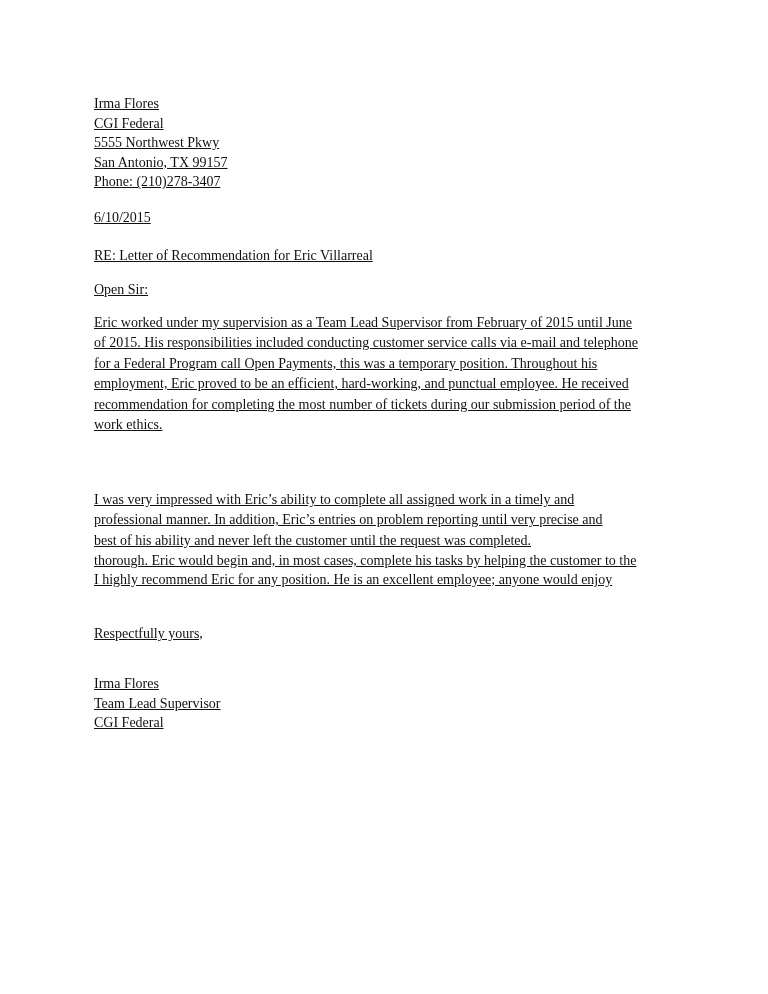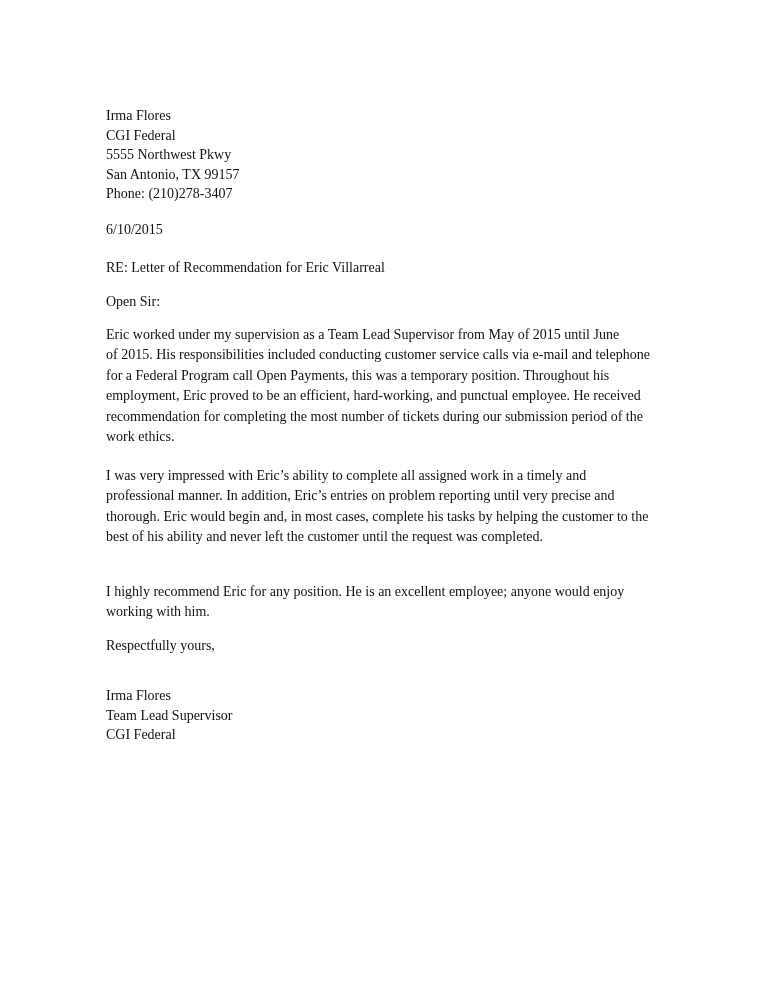--- a/index.html
+++ b/index.html
@@ -20,21 +20,22 @@
       position: absolute;
       left: 90px;
       top: 0;
       width: 600px;
     }
     .block {
       position: absolute;
       left: 0;
       width: 600px;
       line-height: 19.6px;
-      margin: 16px;
+      margin: 4px;
+      text-decoration: underline;
     }
     .line {
       display: block;
       white-space: nowrap;
     }
     .para {
       line-height: 20.4px;
       white-space: normal;
     }
   </style>
@@ -57,38 +58,37 @@
 
   <div class="block" style="top:242px;">
     <span class="line">RE: Letter of Recommendation  for Eric  Villarreal</span>
   </div>
 
   <div class="block" style="top:276px;">
     <span class="line">Open Sir:</span>
   </div>
 
   <div class="block para" style="top:309px;">
-    <span class="line">Eric  worked under my supervision  as a Team Lead Supervisor  from May  of 2015 until  June</span>
+    <span class="line">Eric  worked under my supervision  as a Team Lead Supervisor  from February  of 2015 until  June</span>
     <span class="line">of 2015. His  responsibilities  included  conducting  customer service  calls  via e-mail and telephone</span>
     <span class="line">for a Federal Program call Open Payments,  this  was a temporary  position.   Throughout  his</span>
     <span class="line">employment,  Eric  proved to be an efficient,  hard-working,  and punctual  employee.  He received</span>
     <span class="line">recommendation  for completing  the  most number  of tickets  during  our submission  period of the</span>
     <span class="line">work ethics.</span>
   </div>
 
-  <div class="block para" style="top:450px;">
+  <div class="block para" style="top:486px;">
     <span class="line">I was very impressed  with Eric’s  ability  to complete  all assigned  work in a timely  and</span>
     <span class="line">professional  manner.  In addition,  Eric’s  entries  on problem reporting  until very precise and</span>
+    <span class="line">best of his  ability  and never left  the customer  until  the request  was completed.</span>
     <span class="line">thorough.  Eric would begin and, in most cases, complete  his tasks by helping  the customer to the</span>
-    <span class="line">best of his  ability  and never left  the customer  until  the request  was completed.</span>
   </div>
 
   <div class="block" style="top:566px;">
     <span class="line">I highly  recommend  Eric for any position.  He is an excellent  employee;  anyone  would enjoy</span>
-    <span class="line">working  with  him.</span>
   </div>
 
   <div class="block" style="top:620px;">
     <span class="line">Respectfully  yours,</span>
   </div>
 
   <div class="block" style="top:670px;">
     <span class="line">Irma Flores</span>
     <span class="line">Team Lead Supervisor</span>
     <span class="line">CGI Federal</span>

